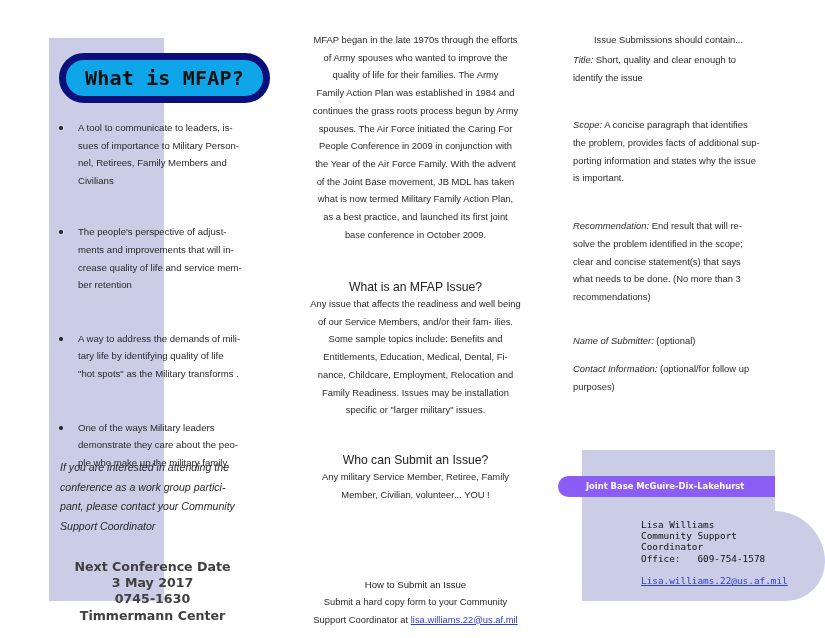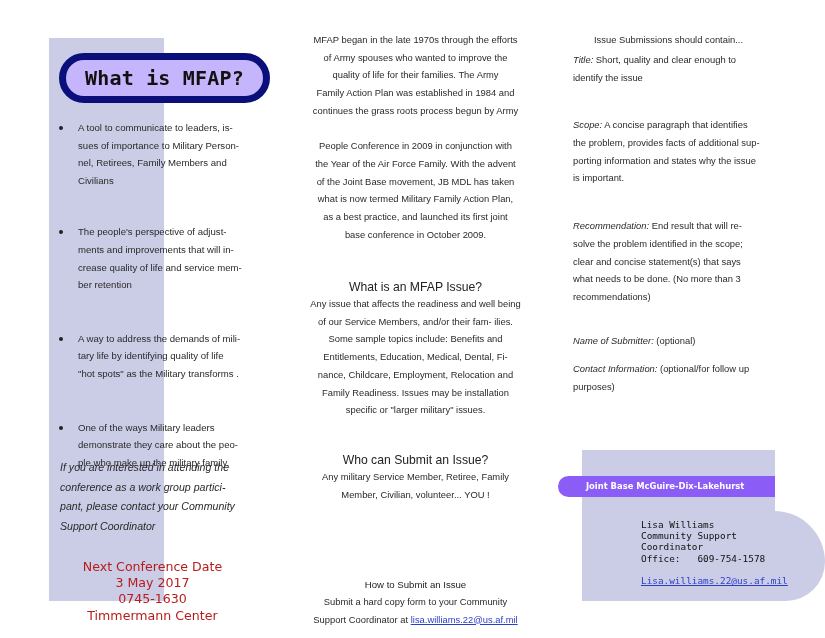--- a/index.html
+++ b/index.html
@@ -12,21 +12,21 @@
 
     
     .left-bar {
       left: 49px; top: 38px; width: 115px; height: 563px;
       background: #cbcce6;
     }
     .title-pill {
       left: 59px; top: 53px; width: 211px; height: 50px;
       box-sizing: border-box;
       border: 7px solid #0a0f7a; border-radius: 28px;
-      background: #c4b5fd;
+      background: #0ea5e9;
       display: flex; align-items: center; justify-content: center;
     }
     .title-pill span {
       font-family: "DejaVu Sans Mono", monospace; font-weight: bold;
       font-size: 20px; color: #111; letter-spacing: 0.2px;
     }
     .bullets { left: 57px; top: 119px; width: 200px; margin: 0; padding: 0; list-style: none; }
     .bullets li {
       position: relative; padding-left: 21px;
       font-size: 9.6px; line-height: 17.6px; color: #2a2a2a;
@@ -36,22 +36,22 @@
       position: absolute; left: 2px; top: 7px; width: 4px; height: 4px;
       border-radius: 50%; background: #222;
     }
     .bullets li:nth-child(1) { margin-bottom: 34px; }
     .italic-note {
       left: 60px; top: 458px; width: 195px; text-align: left;
       font-style: italic; font-size: 10.6px; line-height: 19.6px; color: #2a2a2a;
     }
     .conf {
       left: 60px; top: 559px; width: 185px; text-align: center;
-      font-family: "DejaVu Sans", sans-serif; font-weight: normal;
-      font-size: 12.6px; line-height: 16.2px; color: #b91c1c;
+      font-family: "DejaVu Sans", sans-serif; font-weight: bold;
+      font-size: 12.6px; line-height: 16.2px; color: #404040;
     }
 
     
     .mid { left: 298px; width: 235px; text-align: center; }
     .mid h2 {
       margin: 0; font-weight: normal; font-size: 12.2px; line-height: 16px; color: #222;
     }
     .mid p { margin: 0; font-size: 9.4px; line-height: 17.7px; color: #2a2a2a; }
     .story { top: 31px; }
     .issue { top: 279px; }
@@ -139,21 +139,21 @@
   <div>Timmermann Center</div>
 </div>
 
 <section class="abs mid story">
   <p>
     <span>MFAP began in the late 1970s through the efforts</span><br>
     <span>of Army spouses who wanted to improve the</span><br>
     <span>quality of life for their families.  The Army</span><br>
     <span>Family Action Plan was established in 1984 and</span><br>
     <span>continues the grass roots process begun by Army</span><br>
-    <br>
+    <span>spouses.  The Air Force initiated the Caring For</span><br>
     <span>People Conference in 2009 in conjunction with</span><br>
     <span>the Year of the Air Force Family. With the advent</span><br>
     <span>of the Joint Base  movement, JB MDL  has taken</span><br>
     <span>what is now termed Military Family  Action Plan,</span><br>
     <span>as a best practice, and launched its first joint</span><br>
     <span>base conference in October 2009.</span>
   </p>
 </section>
 
 <section class="abs mid issue">

